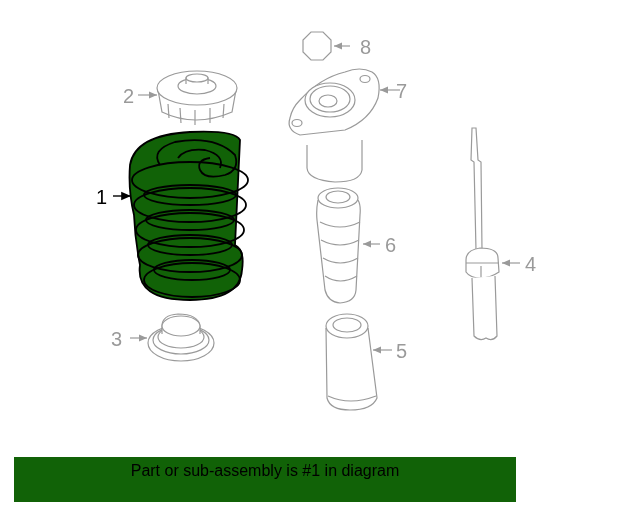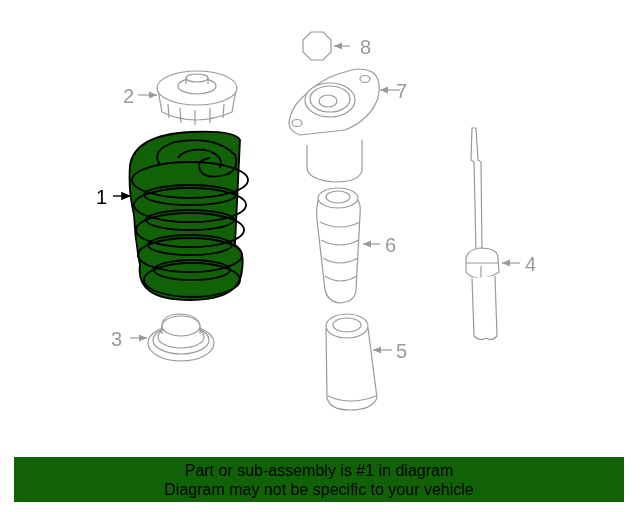--- a/index.html
+++ b/index.html
@@ -7,21 +7,21 @@
       width: 640px; height: 512px; background: #ffffff; position: relative; overflow: hidden;
       font-family: "Liberation Sans", sans-serif;
     }
     #diagram { position: absolute; left: 0; top: 0; width: 640px; height: 450px; }
     .callout {
       position: absolute; font-family: "Liberation Sans", sans-serif;
       font-size: 20px; line-height: 20px; color: #9a9a9a;
     }
     .callout.active { color: #000000; }
     #banner {
-      position: absolute; left: 14px; top: 457px; width: 610px; height: 45px;
+      position: absolute; left: 14px; top: 457px; width: 502px; height: 45px;
       background: #116207; color: #000000; text-align: center;
       font-family: "Liberation Sans", sans-serif; font-size: 16px; line-height: 19px;
       padding-top: 4px; box-sizing: border-box;
     }
     #banner div { white-space: nowrap; }
   </style>
 </head>
 <body>
 
 <svg id="diagram" viewBox="0 0 640 450" xmlns="http://www.w3.org/2000/svg">
@@ -122,14 +122,13 @@
 <div class="callout" style="left:123px; top:86px;">2</div>
 <div class="callout" style="left:111px; top:329px;">3</div>
 <div class="callout" style="left:525px; top:254px;">4</div>
 <div class="callout" style="left:396px; top:341px;">5</div>
 <div class="callout" style="left:385px; top:235px;">6</div>
 <div class="callout" style="left:396px; top:81px;">7</div>
 <div class="callout" style="left:360px; top:37px;">8</div>
 
 <div id="banner">
   <div>Part or sub-assembly is #1 in diagram</div>
-  <div>Diagram may not be specific to your vehicle</div>
 </div>
 
 </body></html>

